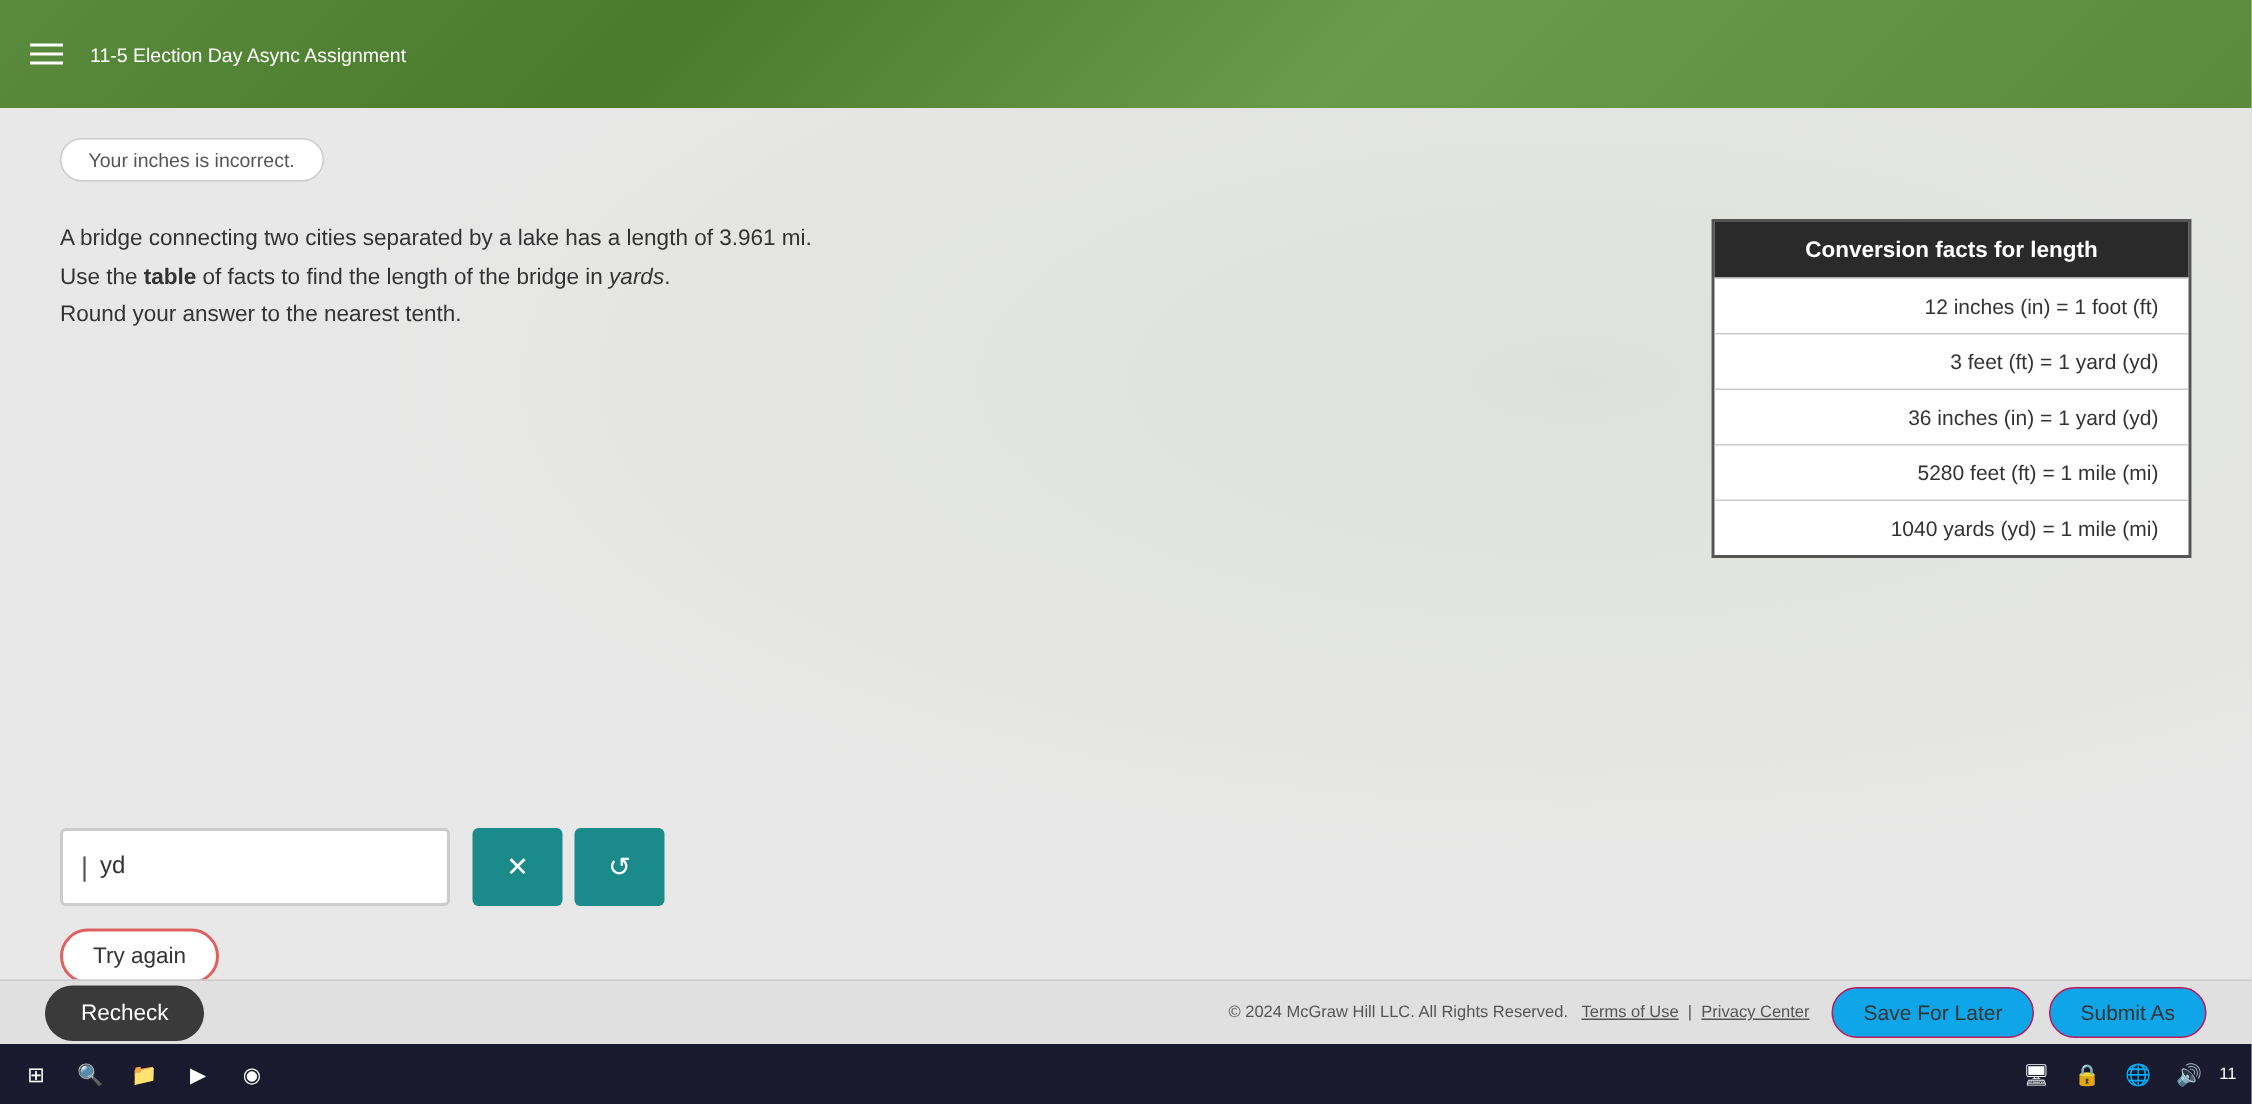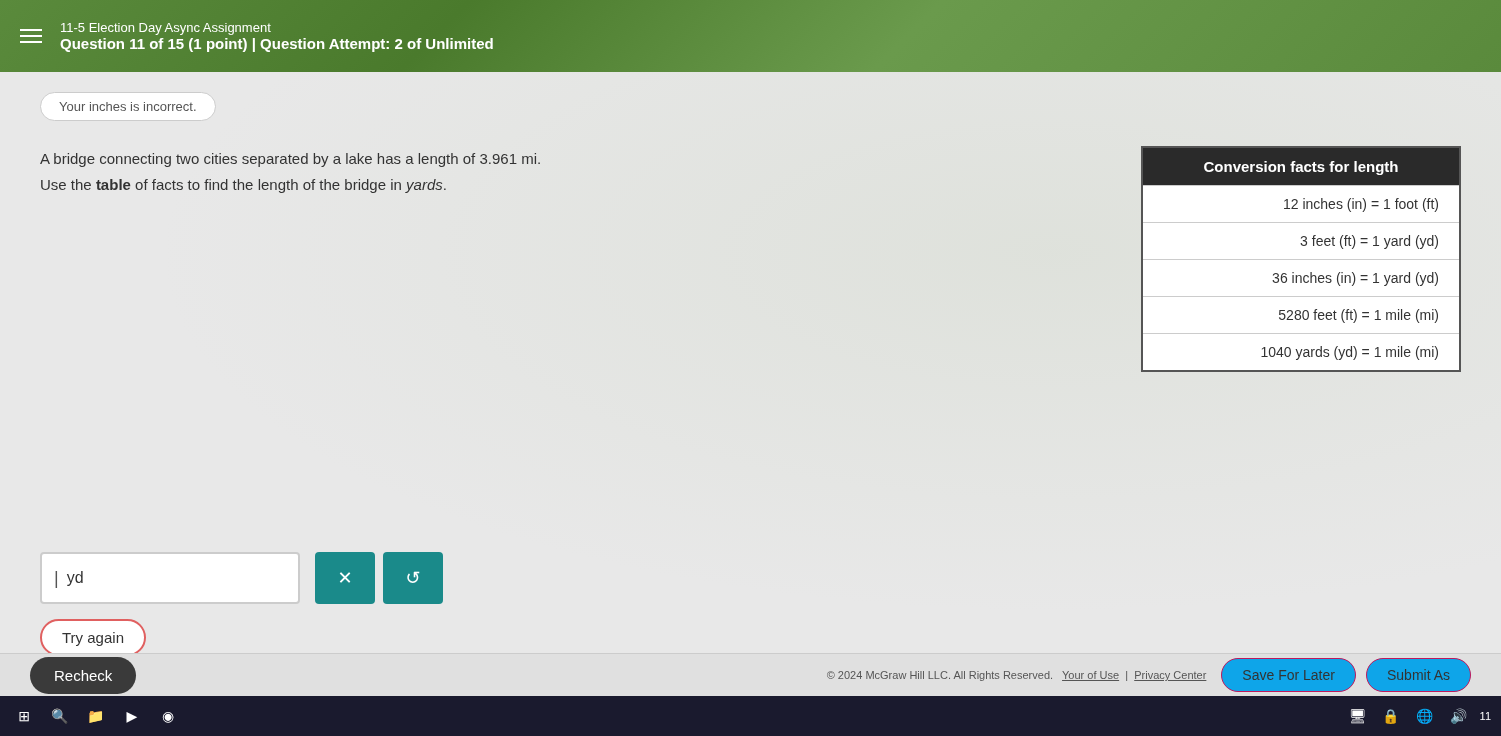--- a/index.html
+++ b/index.html
@@ -287,36 +287,36 @@
 </head>
 <body>
 
 <div class="header">
   <div class="menu-icon">
     <span></span>
     <span></span>
     <span></span>
   </div>
   <div class="header-title">11-5 Election Day Async Assignment</div>
-  <div class="header-subtitle">Question 11 of 15 (1 point)  |  Question Attempt: 2 of Unlimited</div>
 </div>
 
 <div class="main-content">
 
   <div class="incorrect-banner">Your inches is incorrect.</div>
 
   <div class="content-row">
 
     <div class="left-side">
 
       <div class="question-text">
         <div>A bridge connecting two cities separated by a lake has a length of 3.961 mi.</div>
         <div>
           Use the <strong>table</strong> of facts to find the length of the bridge in <em>yards</em>.
         </div>
+        <div>Round your answer to the nearest tenth.</div>
       </div>
 
       <div class="answer-area">
 
         <div class="input-row">
 
           <div class="answer-input-wrapper">
             <span class="cursor-icon">|</span>
             <span class="unit-label">yd</span>
           </div>
@@ -347,21 +347,21 @@
 
 </div>
 
 <div class="footer" style="bottom:40px;">
   <button class="recheck-btn">Recheck</button>
 
   <div class="footer-right">
     <div class="footer-links">
       <span>© 2024 McGraw Hill LLC. All Rights Reserved.</span>
       &nbsp;
-      <a href="#">Your of Use</a>
+      <a href="#">Terms of Use</a>
       &nbsp;|&nbsp;
       <a href="#">Privacy Center</a>
     </div>
     <div class="footer-action-btns">
       <button class="btn-outline">Save For Later</button>
       <button class="btn-outline">Submit As</button>
     </div>
   </div>
 </div>
 

